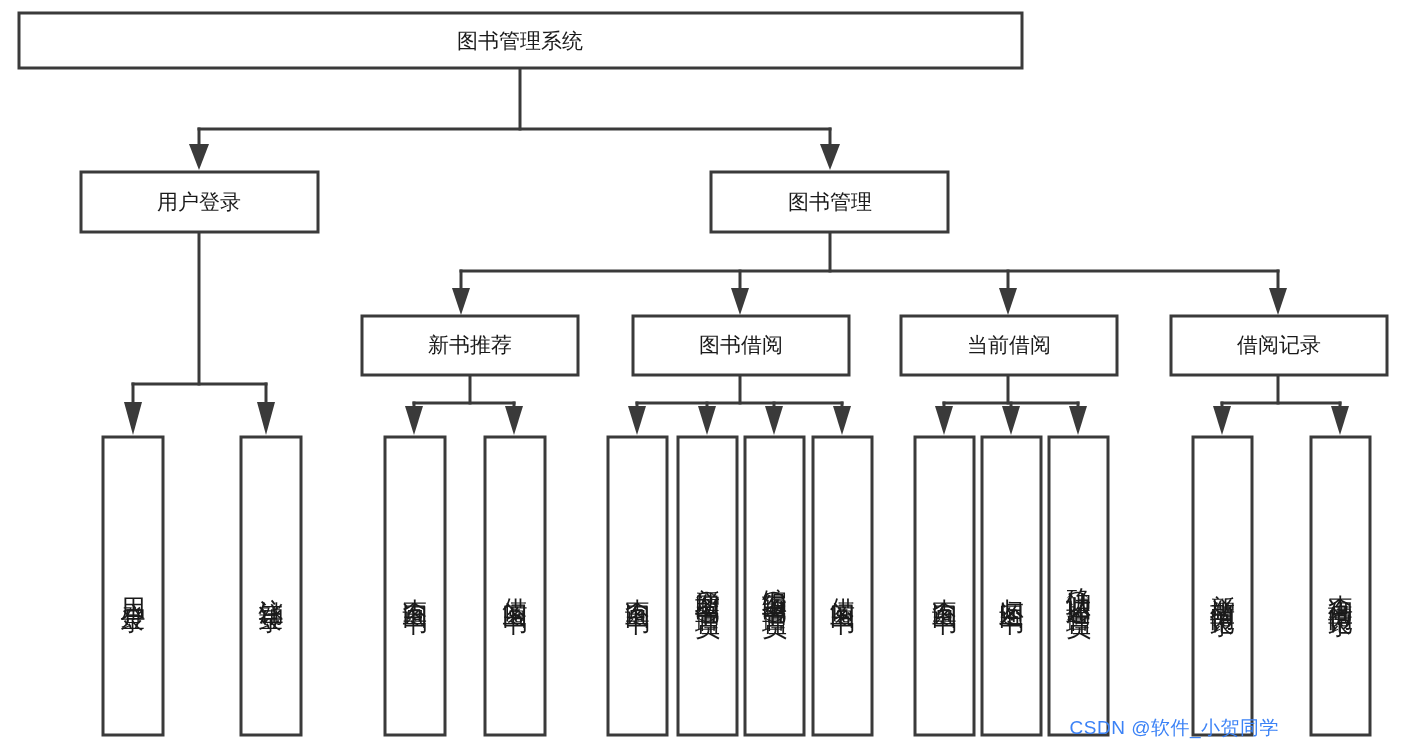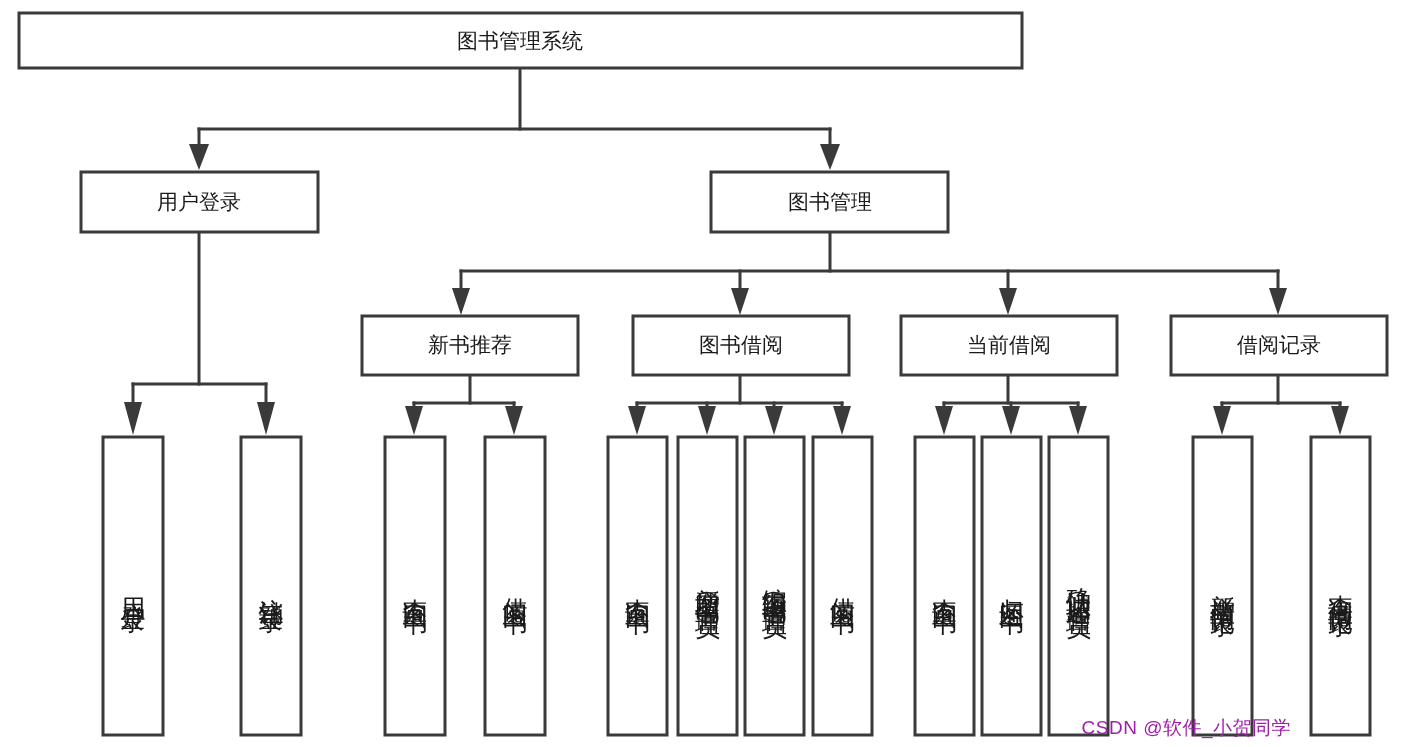--- a/index.html
+++ b/index.html
@@ -59,25 +59,25 @@
     letter-spacing: 4px;
     display: flex;
     align-items: center;
     justify-content: center;
     text-align: center;
     white-space: nowrap;
     pointer-events: none;
   }
   .watermark {
     position: absolute;
-    right: 4px;
+    right: 16px;
     bottom: 6px;
     font-family: "Liberation Sans", "DejaVu Sans", sans-serif;
     font-size: 19px;
-    color: #a21caf;
+    color: #3b82f6;
     white-space: nowrap;
     letter-spacing: 0.5px;
   }
 </style>
 </head>
 <body>
 
 <div id="diagram-root">
 
   <svg class="diagram-canvas" viewBox="0 0 1405 747">

